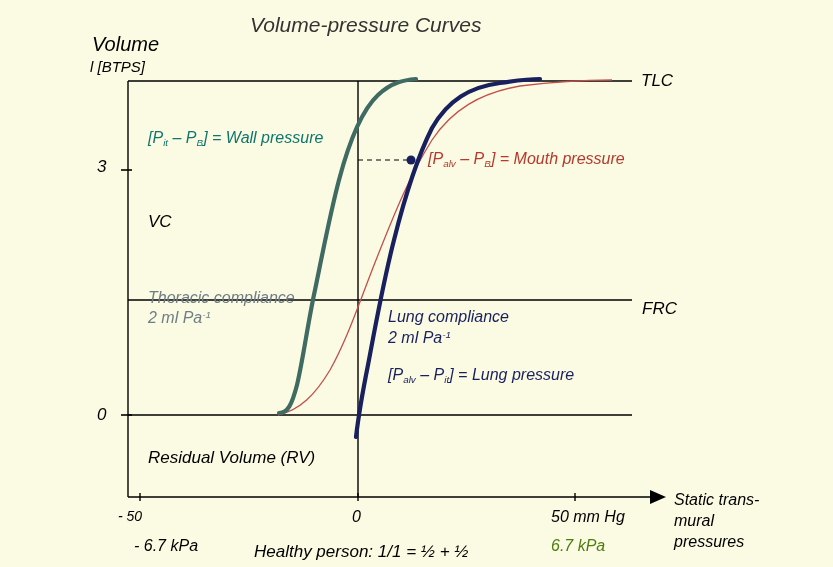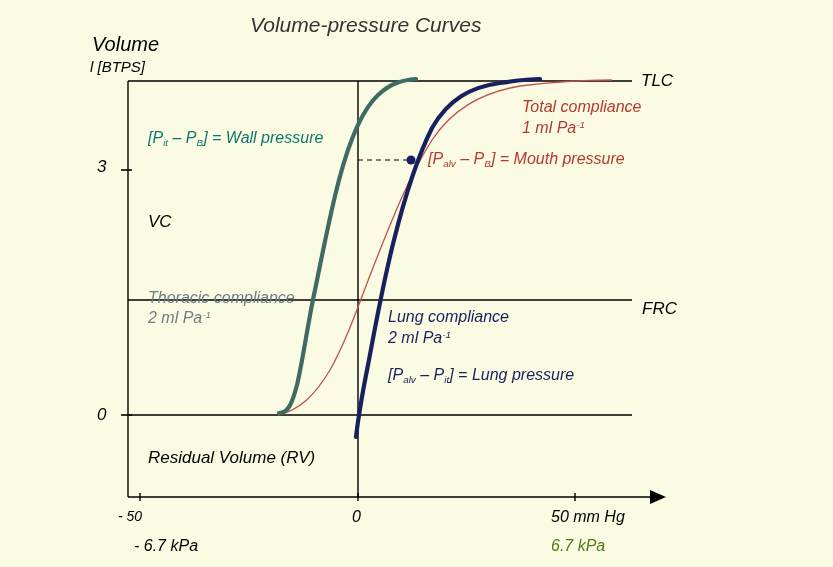--- a/index.html
+++ b/index.html
@@ -87,29 +87,30 @@
 
   <div class="lbl" id="vc">VC</div>
   <div class="lbl" id="rv">Residual Volume (RV)</div>
   <div class="lbl" id="tlc">TLC</div>
   <div class="lbl" id="frc">FRC</div>
 
   <div class="lbl" id="wallp">[P<sub>it</sub> – P<sub>B</sub>] = Wall pressure</div>
 
   <div class="lbl" id="thorac">Thoracic compliance<br>2 ml Pa<sup>-1</sup></div>
 
-  <div class="lbl" id="totalc">Total compliance<br>1 ml Pa<sup>-1</sup></div>
 
   <div class="lbl" id="mouthp">[P<sub>alv</sub> – P<sub>B</sub>] = Mouth pressure</div>
 
   <div class="lbl" id="lungc">Lung compliance<br>2 ml Pa<sup>-1</sup></div>
 
   <div class="lbl" id="lungp">[P<sub>alv</sub> – P<sub>it</sub>] = Lung pressure</div>
 
   <div class="lbl" id="xm50">- 50</div>
   <div class="lbl" id="xm67">- 6.7 kPa</div>
   <div class="lbl" id="x0">0</div>
   <div class="lbl" id="x50">50 mm Hg</div>
   <div class="lbl" id="x67">6.7 kPa</div>
 
+  <div class="lbl" id="statictrans">Static trans-<br>mural<br>pressures</div>
 
+  <div class="lbl" id="healthy">Healthy person: 1/1 = ½ + ½</div>
 
 </div>
 
 </body></html>

